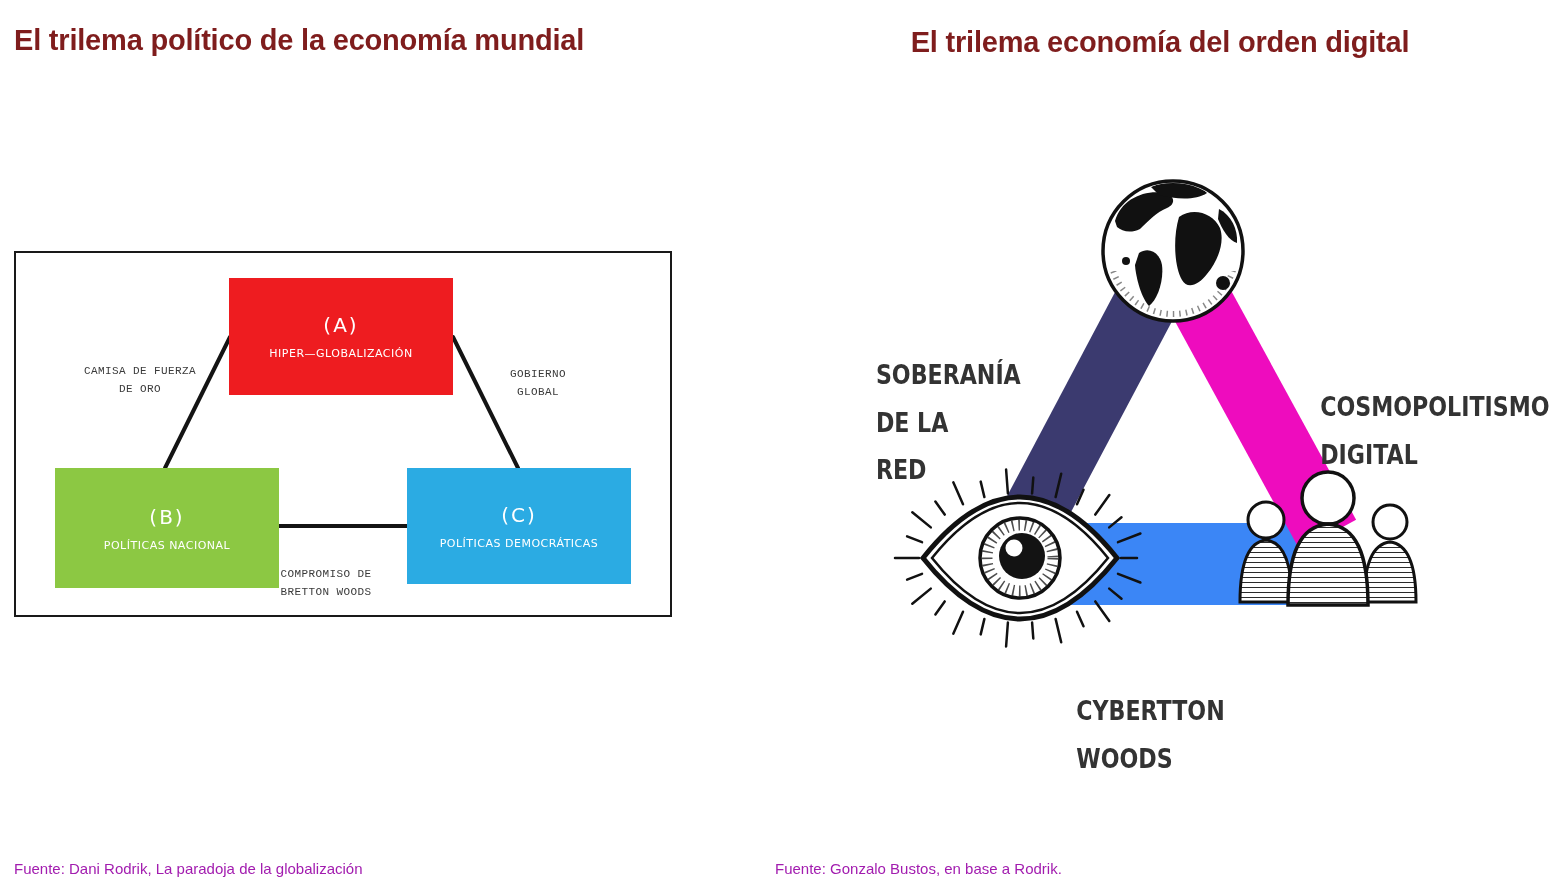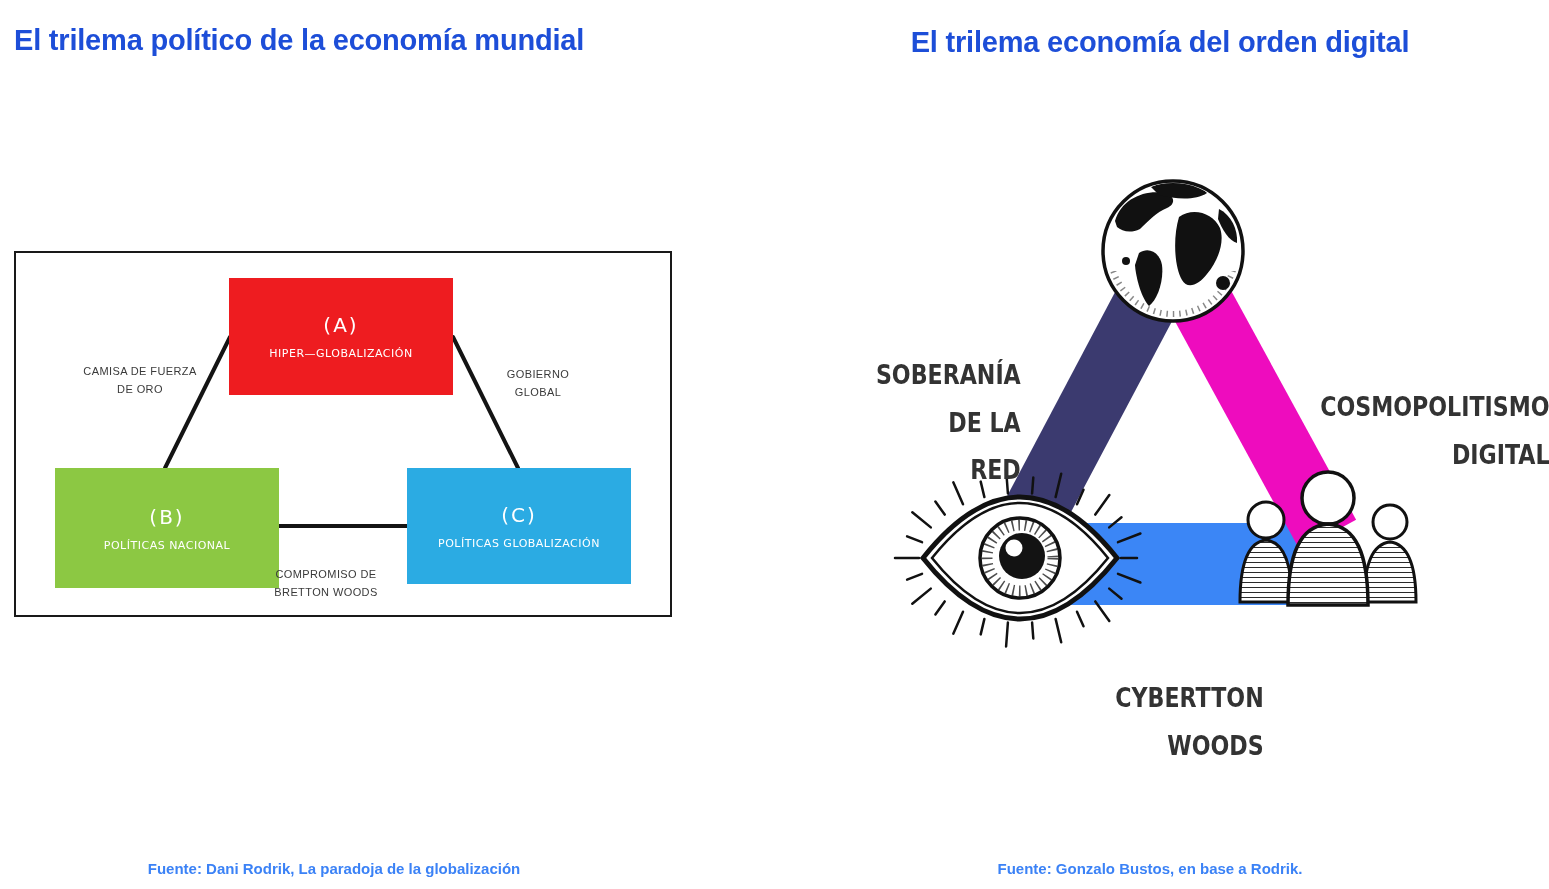--- a/index.html
+++ b/index.html
@@ -1,49 +1,49 @@
 <!DOCTYPE html>
 <html><head>
 <meta charset="utf-8">
 <style>
   html,body{margin:0;padding:0;}
   body{
     width:1549px;height:889px;position:relative;background:#ffffff;
     font-family:"Liberation Sans",sans-serif;overflow:hidden;
   }
   .title{
-    position:absolute;font-weight:700;font-size:29px;color:#1d4ed8;
+    position:absolute;font-weight:700;font-size:29px;color:#7f1d1d;
     letter-spacing:-0.2px;white-space:nowrap;
   }
   .source{
-    position:absolute;font-size:15px;color:#3b82f6;text-align:center;font-weight:bold;
+    position:absolute;font-size:15px;color:#a21caf;
   }
   
   .ldiag{
     position:absolute;left:14px;top:251px;width:654px;height:362px;
     border:2px solid #191919;background:#fff;
   }
   .ldiag svg.lines{position:absolute;left:0;top:0;}
   .lbox{
     position:absolute;display:flex;flex-direction:column;align-items:center;
     justify-content:center;color:#ffffff;text-align:center;
     font-family:"DejaVu Sans",sans-serif;
   }
   .lbox .tag{font-size:20px;letter-spacing:2px;margin-bottom:10px;}
   .lbox .lbl{font-size:11px;letter-spacing:0.5px;white-space:nowrap;}
   .edge-lbl{
-    position:absolute;font-family:Liberation Sans, sans-serif;font-size:11px;
+    position:absolute;font-family:Liberation Mono, monospace;font-size:11px;
     color:#3a3a3a;text-align:center;letter-spacing:0.4px;line-height:1.6;
     white-space:pre-line;
   }
   
   .rsvg{position:absolute;left:860px;top:150px;}
   .comic{
     position:absolute;font-family:"DejaVu Sans",sans-serif;font-weight:bold;
-    color:#333333;font-size:27px;line-height:1.75;text-align:right;
+    color:#333333;font-size:27px;line-height:1.75;text-align:left;
     white-space:pre-line;
   }
   .comic>span{display:inline-block;transform:scaleX(0.82);transform-origin:50% 50%;}
 </style>
 </head>
 <body>
 
 <div class="title" style="left:14px;top:24px;">El trilema político de la economía mundial</div>
 
 <div class="ldiag">
@@ -58,21 +58,21 @@
     <div class="lbl">HIPER—GLOBALIZACIÓN</div>
   </div>
 
   <div class="lbox" style="left: 39px; top: 215px; width: 224px; height: 120px; background: rgb(140, 200, 67);">
     <div class="tag">(B)</div>
     <div class="lbl">POLÍTICAS NACIONAL</div>
   </div>
 
   <div class="lbox" style="left: 391px; top: 215px; width: 224px; height: 116px; background: rgb(43, 171, 227);">
     <div class="tag">(C)</div>
-    <div class="lbl">POLÍTICAS GLOBALIZACIÓN</div>
+    <div class="lbl">POLÍTICAS DEMOCRÁTICAS</div>
   </div>
 
   <div class="edge-lbl" style="left:64px;top:110px;width:120px;">CAMISA DE FUERZA
 DE ORO</div>
   <div class="edge-lbl" style="left:462px;top:113px;width:120px;">GOBIERNO
 GLOBAL</div>
   <div class="edge-lbl" style="left:250px;top:313px;width:120px;text-align:center;">COMPROMISO DE
 BRETTON WOODS</div>
 </div>
 
@@ -161,18 +161,18 @@
 
 <div class="comic" style="left:860px;top:304px;width:170px;">
   <span>SOBERANÍA
 DE LA
 RED</span>
 </div>
 <div class="comic" style="left:1295px;top:336px;width:230px;">
   <span>COSMOPOLITISMO
 DIGITAL</span>
 </div>
-<div class="comic" style="left:1060px;top:627px;width:220px;">
+<div class="comic" style="left:1060px;top:640px;width:220px;">
   <span>CYBERTTON
 WOODS</span>
 </div>
 
 <div class="source" style="left:775px;top:860px;width:750px;">Fuente: Gonzalo Bustos, en base a Rodrik.</div>
 
 </body></html>

